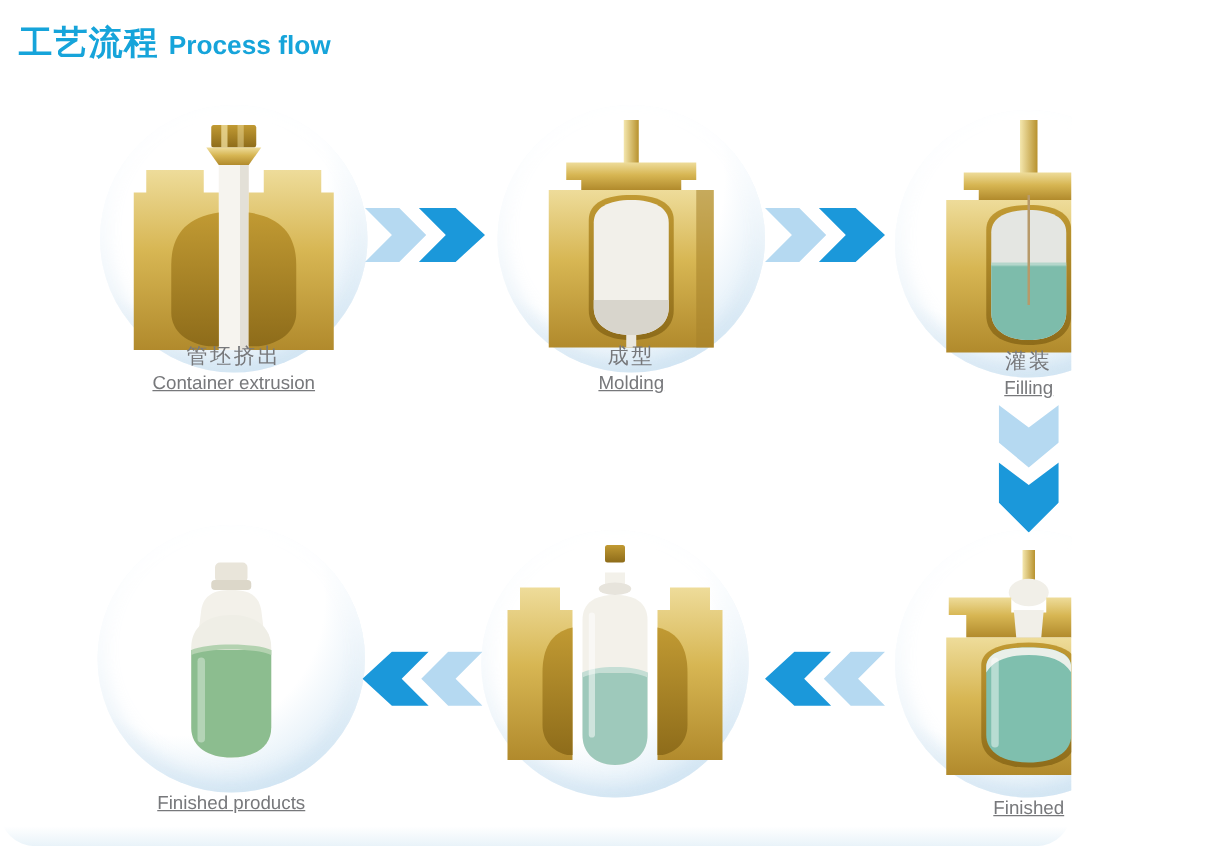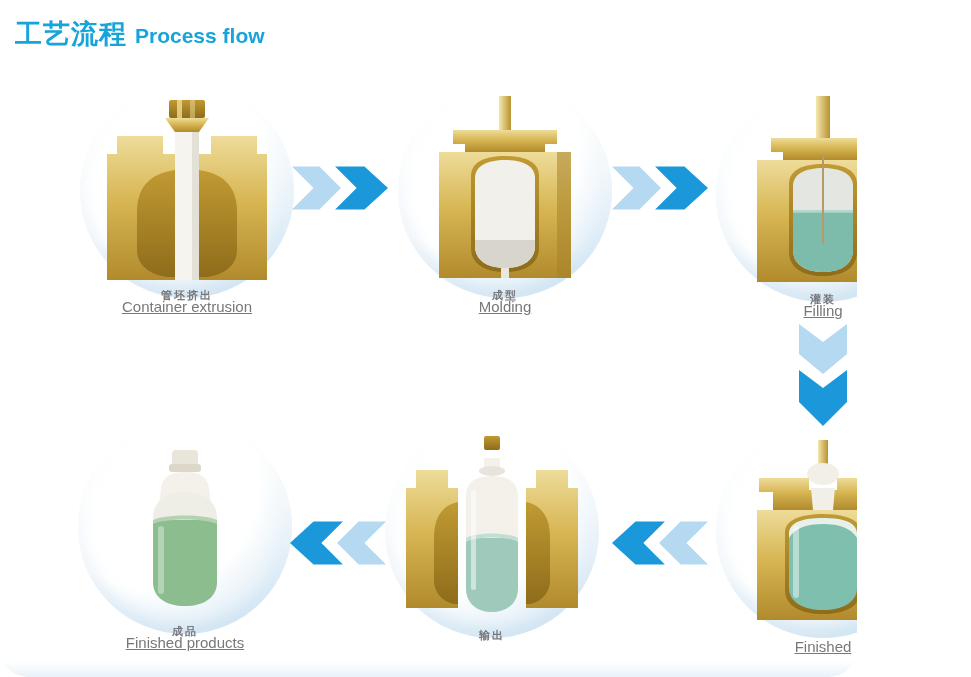--- a/index.html
+++ b/index.html
@@ -14,21 +14,21 @@
   .title .en{font-size:21px;font-weight:bold;color:var(--accent-color,#16a4da);margin-left:8px;}
   
   .step{position:absolute;width:280px;height:265px;text-align:center;}
   .bubble{
     position:absolute;left:50%;top:0;transform:translateX(-50%);
     width:214px;height:214px;border-radius:50%;
     background:radial-gradient(circle at 34% 28%, rgba(255,255,255,0) 52%, rgba(176,211,236,0.50) 84%, rgba(224,241,250,0.15) 99%);
     box-shadow:inset 0 12px 20px rgba(255,255,255,0.85), inset 0 -8px 16px rgba(158,199,230,0.30);
   }
   .step svg.illu{position:absolute;left:50%;top:6px;transform:translateX(-50%);}
-  .label-zh{position:absolute;left:0;right:0;top:204px;font-size:11px;color:var(--label-color,#77787b);letter-spacing:2px;font-weight:bold;}
+  .label-zh{position:absolute;left:0;right:0;top:189px;font-size:17px;color:var(--label-color,#77787b);letter-spacing:2px;}
   .label-en{position:absolute;left:0;right:0;top:214px;font-size:15px;color:var(--label-color,#77787b);text-decoration:underline;}
   
   .s1{left:47px;top:84px;}  .s2{left:365px;top:84px;}  .s3{left:683px;top:88px;}
   .s4{left:683px;top:424px;} .s5{left:352px;top:424px;} .s6{left:45px;top:420px;}
   
   .arrow{position:absolute;}
   .arrow .light{fill:var(--arrow-light-color,#b5d9f1);}
   .arrow .dark{fill:var(--arrow-dark-color,#1b98da);}
   .a1{left:292px;top:166px;}
   .a2{left:612px;top:166px;}
@@ -143,35 +143,33 @@
       <path d="M66,72 C48,76 42,90 42,108 L42,150 C42,164 52,172 62,174 L66,174 Z" fill="url(#goldDark)"></path>
       <path d="M186,58 L176,58 L176,40 L144,40 L144,58 L134,58 L134,178 L186,178 Z" fill="url(#goldMain)"></path>
       <path d="M134,72 C152,76 158,90 158,108 L158,150 C158,164 148,172 138,174 L134,174 Z" fill="url(#goldDark)"></path>
       <path d="M92,28 L108,28 L108,40 L92,40 Z" fill="#f3f1ea"></path>
       <ellipse cx="100" cy="41" rx="13" ry="5" fill="#e7e4dc"></ellipse>
       <path d="M74,66 C74,52 84,46 100,46 C116,46 126,52 126,66 L126,158 C126,174 114,182 100,182 C86,182 74,174 74,158 Z" fill="#f3f1ea"></path>
       <path d="M74,108 L126,108 L126,158 C126,174 114,182 100,182 C86,182 74,174 74,158 Z" fill="#9ec9bb"></path>
       <path d="M74,108 C84,102 116,102 126,108 L126,112 C116,106 84,106 74,112 Z" fill="#c5ded5"></path>
       <rect x="79" y="60" width="5" height="100" rx="2.5" fill="#ffffff" opacity="0.5"></rect>
     </svg>
-    <div class="label-zh">输出</div>
   </div>
 
   <div class="step s6">
     <div class="bubble"></div>
     <svg class="illu" width="200" height="200" viewBox="0 0 200 200">
       <rect x="87" y="24" width="26" height="16" rx="4" fill="#e9e5da"></rect>
       <rect x="84" y="38" width="32" height="8" rx="3" fill="#dcd7c9"></rect>
       <path d="M76,62 C78,50 86,46 100,46 C114,46 122,50 124,62 L126,78 L74,78 Z" fill="#f3f1ea"></path>
       <path d="M68,92 C68,76 80,66 100,66 C120,66 132,76 132,92 L132,156 C132,172 118,180 100,180 C82,180 68,172 68,156 Z" fill="#efeee6"></path>
       <path d="M68,94 L132,94 L132,156 C132,172 118,180 100,180 C82,180 68,172 68,156 Z" fill="#8cbd8f"></path>
       <path d="M68,94 C80,88 120,88 132,94 L132,98 C120,92 80,92 68,98 Z" fill="#b3d2b0"></path>
       <rect x="73" y="100" width="6" height="68" rx="3" fill="#ffffff" opacity="0.35"></rect>
     </svg>
-    <div class="label-zh">成品</div>
     <div class="label-en">Finished products</div>
   </div>
 
   <div class="arrow a1">
     <svg width="96" height="44" viewBox="0 0 98 44">
       <polygon class="light" points="0,0 28,0 50,22 28,44 0,44 22,22"></polygon>
       <polygon class="dark" points="44,0 74,0 98,22 74,44 44,44 66,22"></polygon>
     </svg>
   </div>
   <div class="arrow a2">

